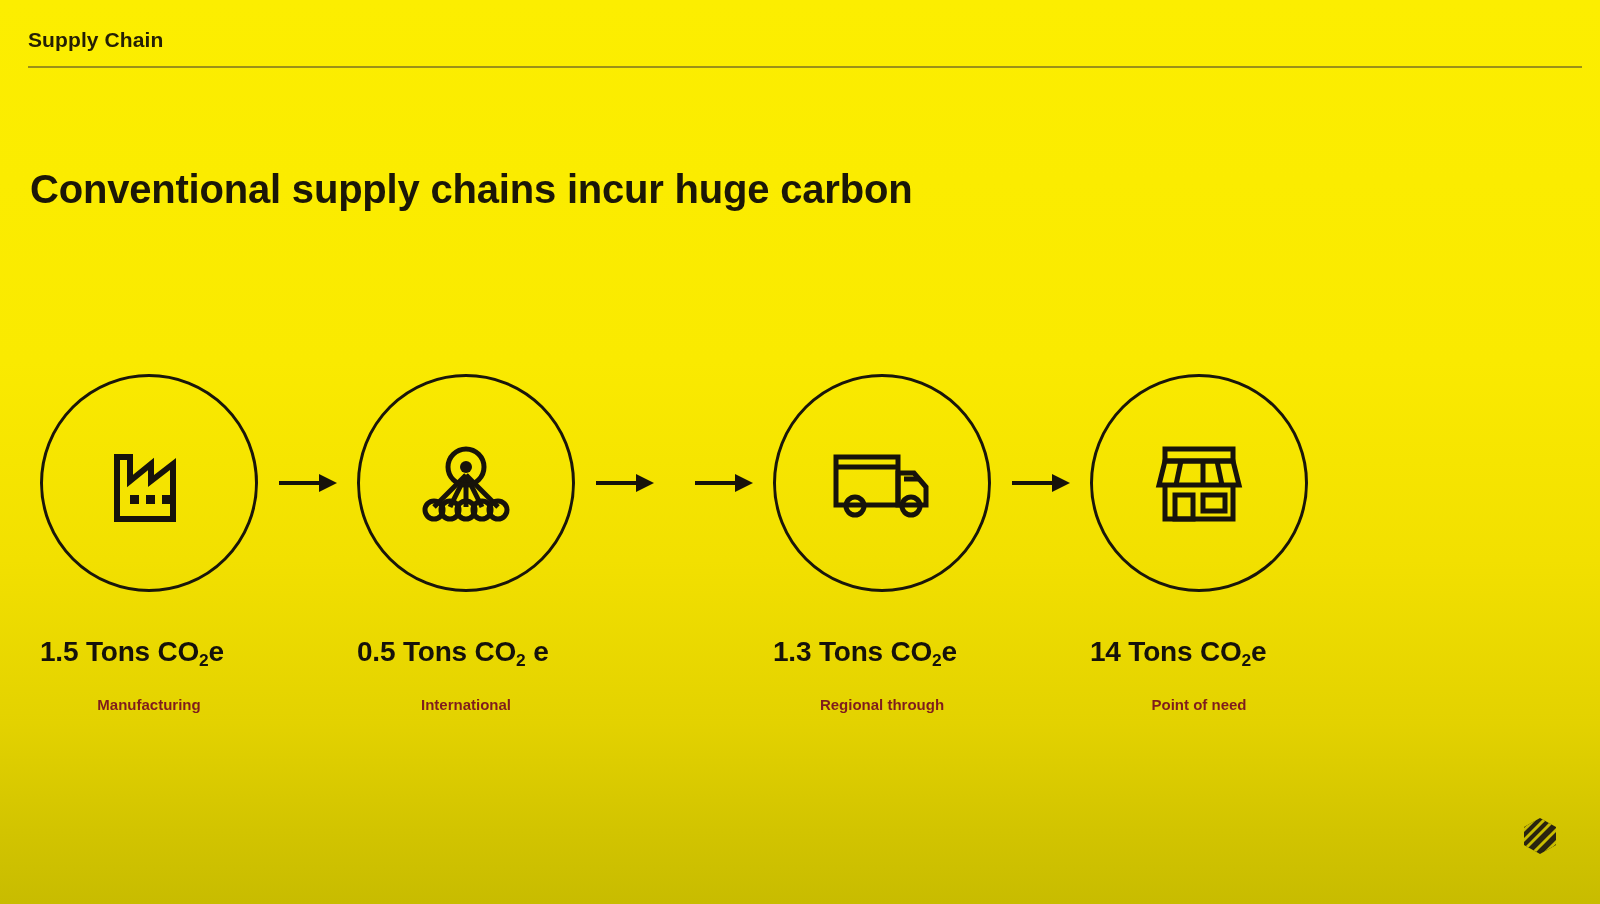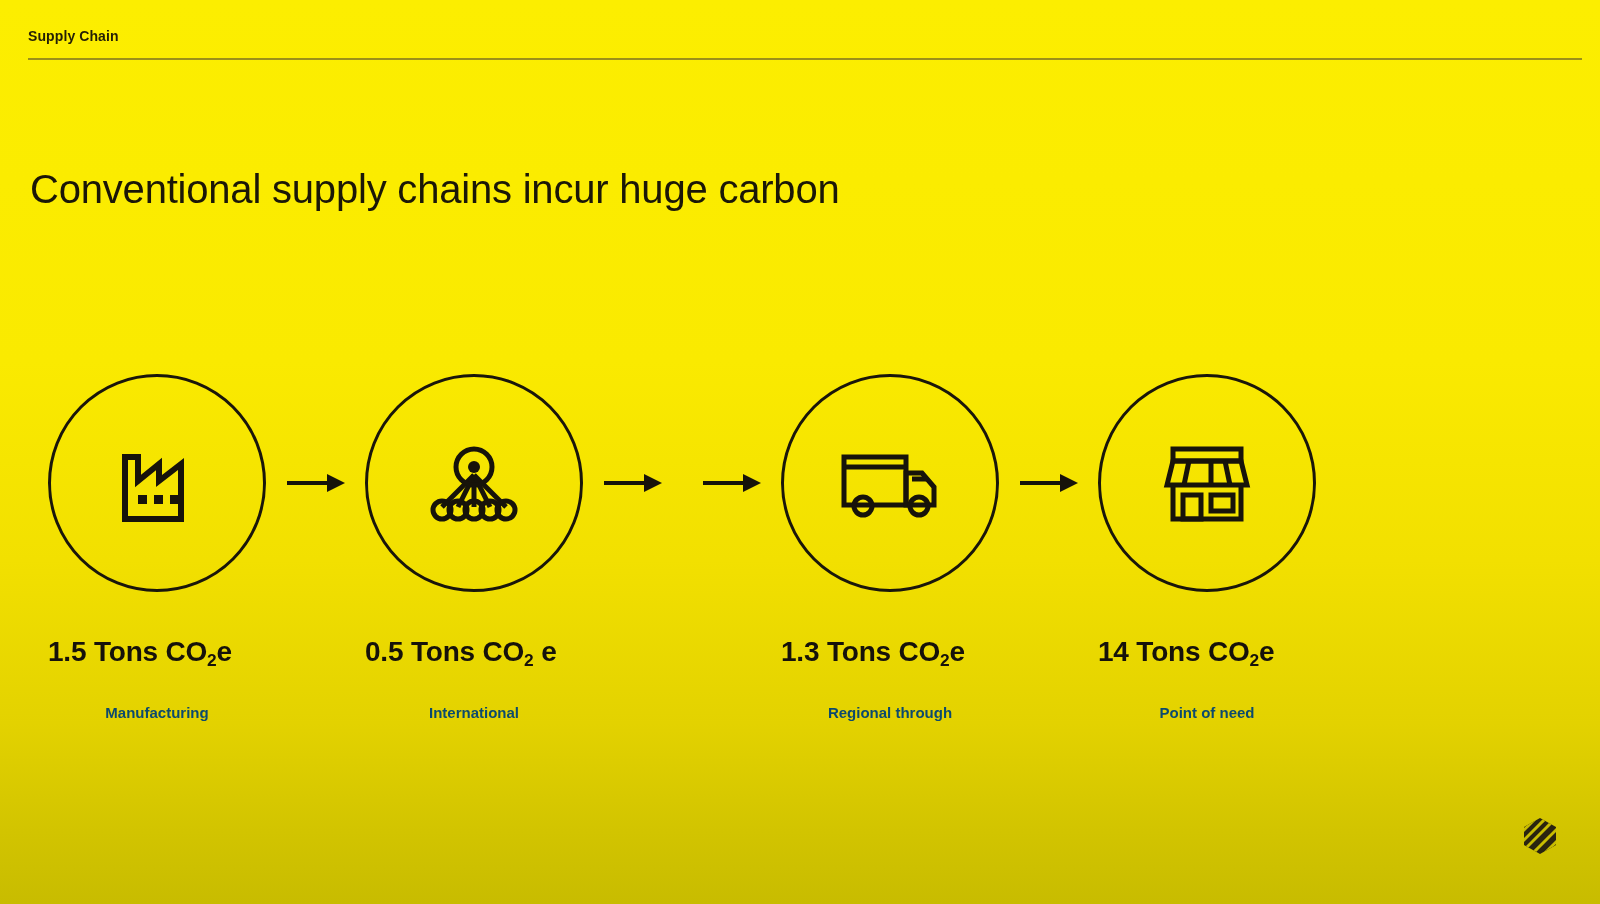--- a/index.html
+++ b/index.html
@@ -24,50 +24,50 @@
   }
 
   
   .header {
     position: absolute;
     top: 28px;
     left: 28px;
     right: 18px;
   }
   .header-title {
-    font-size: 14px;
+    font-size: 21px;
     font-weight: bold;
     letter-spacing: 0.1px;
     color: #241f05;
   }
   .header-rule {
     margin-top: 14px;
     height: 2px;
     background: #8a7f1c;
     opacity: 0.85;
   }
 
   
   .headline {
     position: absolute;
     top: 163px;
     left: 30px;
     font-size: 40px;
     line-height: 1.30;
-    font-weight: 400;
+    font-weight: 700;
     letter-spacing: -0.2px;
     color: #1b1707;
     max-width: 1100px;
   }
 
   
   .flow {
     position: absolute;
     top: 374px;
-    left: 16px;
+    left: 8px;
     width: 1332px;
     display: flex;
     align-items: flex-start;
     padding: 0 32px;
   }
 
   .stage {
     width: 218px;
     flex: 0 0 218px;
     display: flex;
@@ -98,24 +98,24 @@
     padding-left: 0px;
   }
   .stage-value sub {
     font-size: 0.62em;
     vertical-align: baseline;
     position: relative;
     top: 0.30em;
   }
 
   .stage-caption {
-    margin-top: 36px;
+    margin-top: 28px;
     font-size: 15px;
     font-weight: bold;
-    color: #0c4a6e;
+    color: #7f1d1d;
     white-space: nowrap;
     text-align: center;
   }
 
   .arrow {
     flex: 1 1 auto;
     height: 218px;
     display: flex;
     align-items: center;
     justify-content: center;

